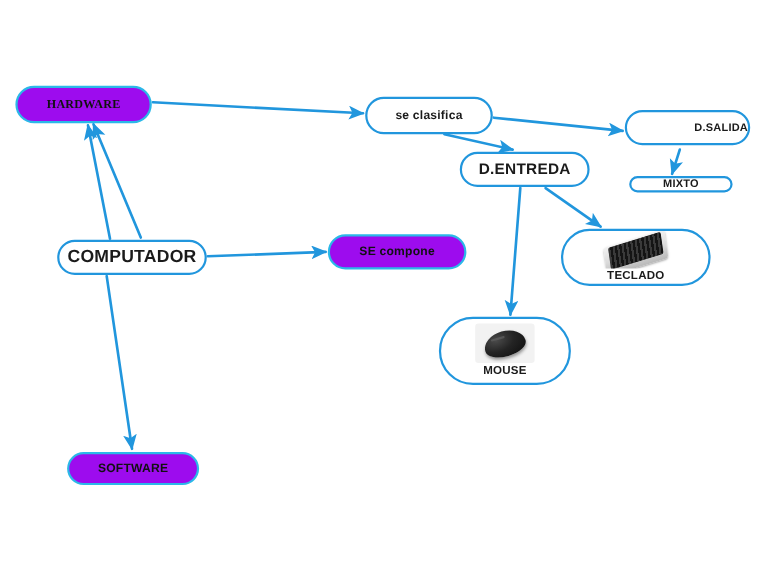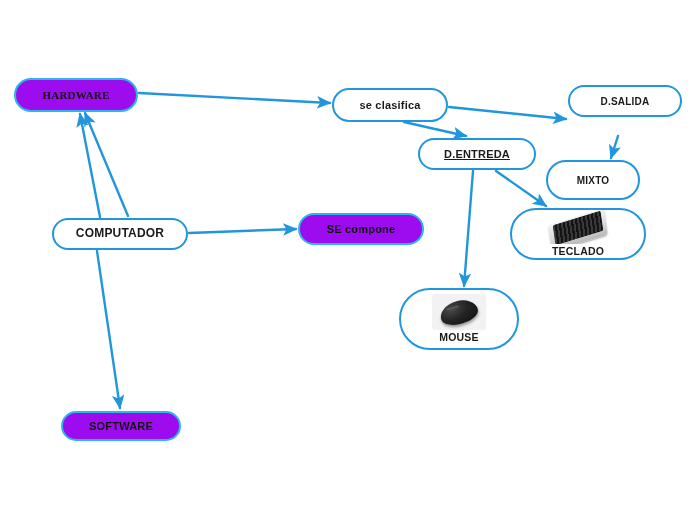--- a/index.html
+++ b/index.html
@@ -148,31 +148,31 @@
       </g>
   </svg>
 
   <div id="node-layer">
       <div class="node purple" style="left: 14px; top: 78px; width: 124px; height: 34px;">
         <span class="label" style="font-size: 11px; font-family: Liberation Serif, serif;">HARDWARE</span>
       </div>
       <div class="node" style="left: 332px; top: 88px; width: 116px; height: 34px;">
         <span class="label" style="font-size: 11px;">se clasifica</span>
       </div>
-      <div class="node" style="left: 568px; top: 85px; width: 114px; height: 32px;">
+      <div class="node" style="left: 568px; top: 100px; width: 114px; height: 32px; align-items: flex-end;">
         <span class="label" style="font-size: 10px;">D.SALIDA</span>
       </div>
       <div class="node" style="left: 418px; top: 138px; width: 118px; height: 32px;">
-        <span class="label" style="font-size: 11px; text-decoration: underline;">D.ENTREDA</span>
+        <span class="label" style="font-size: 14px;">D.ENTREDA</span>
       </div>
-      <div class="node" style="left: 546px; top: 160px; width: 94px; height: 40px;">
+      <div class="node" style="left: 572px; top: 160px; width: 94px; height: 15px;">
         <span class="label" style="font-size: 10px;">MIXTO</span>
       </div>
       <div class="node" style="left: 52px; top: 218px; width: 136px; height: 32px;">
-        <span class="label" style="font-size: 12px;">COMPUTADOR</span>
+        <span class="label" style="font-size: 16px;">COMPUTADOR</span>
       </div>
       <div class="node purple" style="left: 298px; top: 213px; width: 126px; height: 32px;">
         <span class="label" style="font-size: 11px;">SE compone</span>
       </div>
       <div class="node media" style="left: 510px; top: 208px; width: 136px; height: 52px;">
         <div class="thumb kb-wrap">
           <div class="kb-body"></div>
           <div class="kb-keys"></div>
         </div>
         <span class="label" style="font-size: 10.5px;">TECLADO</span>

